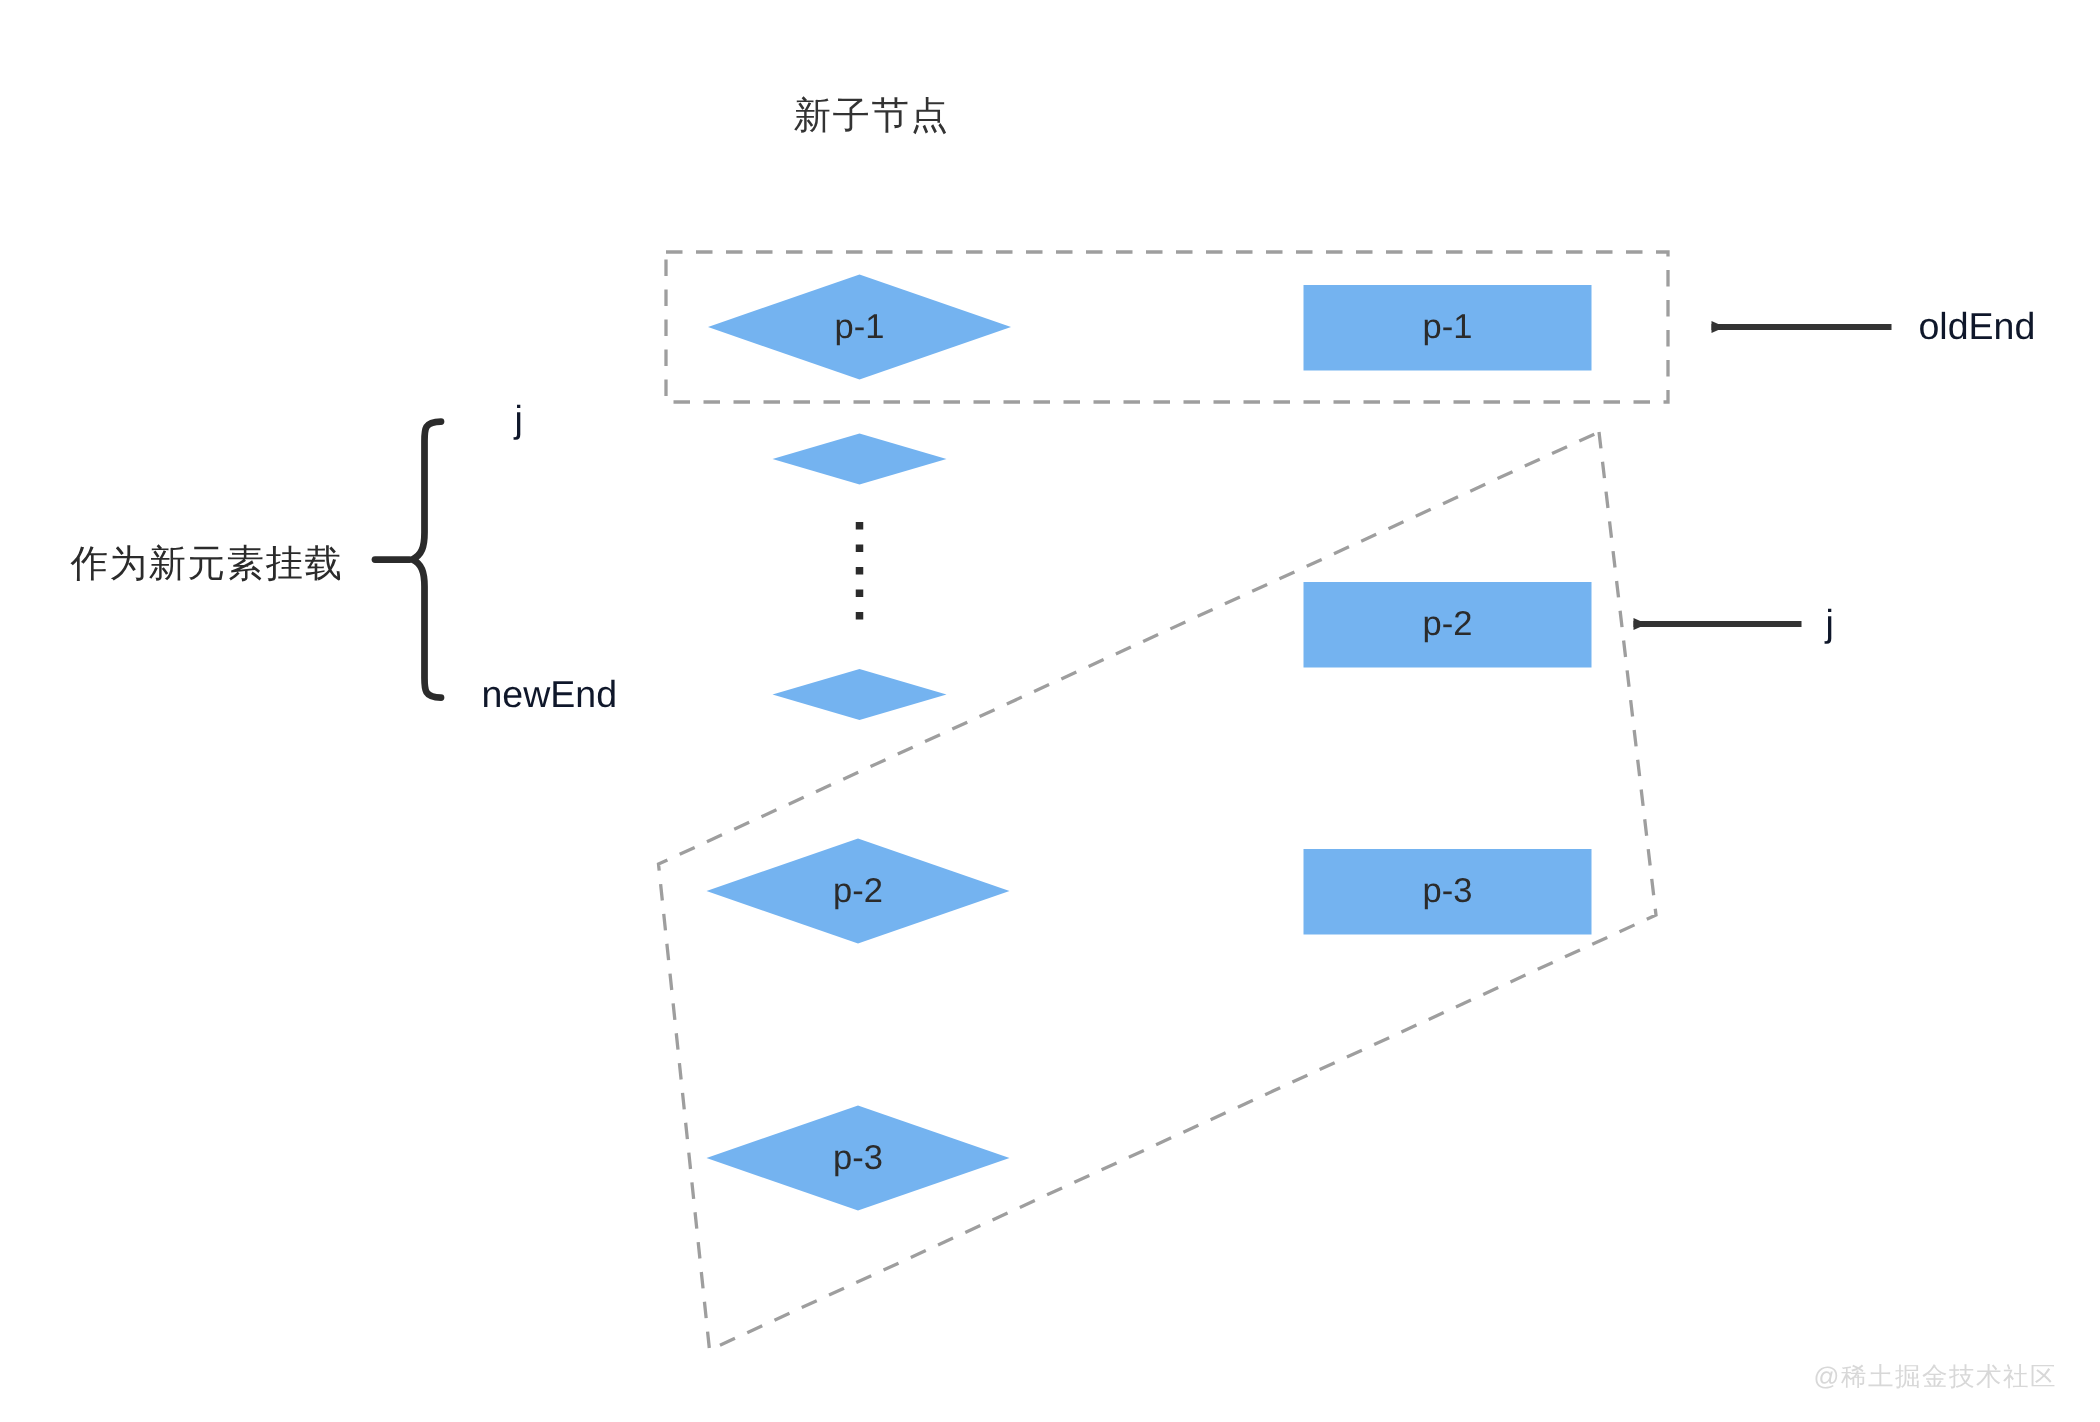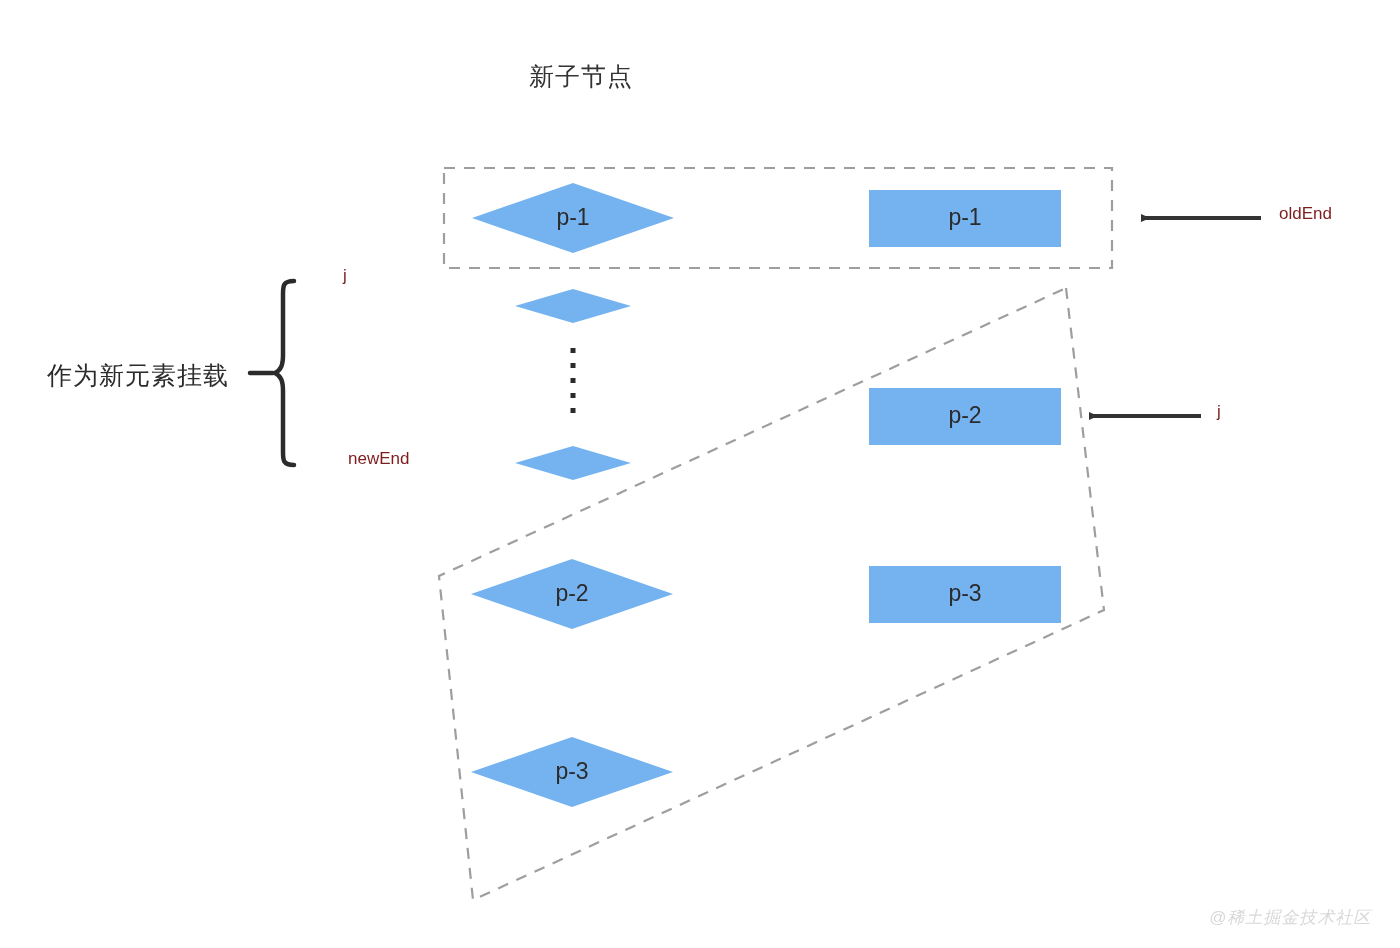--- a/index.html
+++ b/index.html
@@ -36,22 +36,22 @@
   }
   .shape-label {
     font-size: 23px;
     fill: #2b2b2b;
     font-family: "Liberation Sans", "DejaVu Sans", sans-serif;
     text-anchor: middle;
     dominant-baseline: middle;
   }
   .side-label {
     position: absolute;
-    font-size: 17px;
-    color: #7f1d1d;
+    font-size: 25px;
+    color: #0f172a;
     white-space: nowrap;
   }
   .cn-label {
     position: absolute;
     font-size: 25px;
     color: #2b2b2b;
     white-space: nowrap;
     letter-spacing: 1px;
   }
   .watermark {
@@ -137,19 +137,19 @@
              C 262 460, 262 465, 273 465" fill="none" stroke="#2b2b2b" stroke-width="4.5" stroke-linecap="round" stroke-linejoin="round"></path>
     <line x1="229" y1="373" x2="252" y2="373" stroke="#2b2b2b" stroke-width="4.5" stroke-linecap="round"></line>
   </svg>
 
   <div class="side-label" style="left:1258px; top:204px;">oldEnd</div>
 
   <div class="side-label" style="left:1196px; top:402px;">j</div>
 
   <div class="side-label" style="left:322px; top:266px;">j</div>
 
-  <div class="side-label" style="left:327px; top:449px;">newEnd</div>
+  <div class="side-label" style="left:300px; top:449px;">newEnd</div>
 
   <div class="cn-label" style="left:26px; top:359px;">作为新元素挂载</div>
 
-  <div class="watermark" style="left:1188px; top:906px;font-style:italic;">@稀土掘金技术社区</div>
+  <div class="watermark" style="left:1188px; top:906px;">@稀土掘金技术社区</div>
 
 </div>
 
 </body></html>

